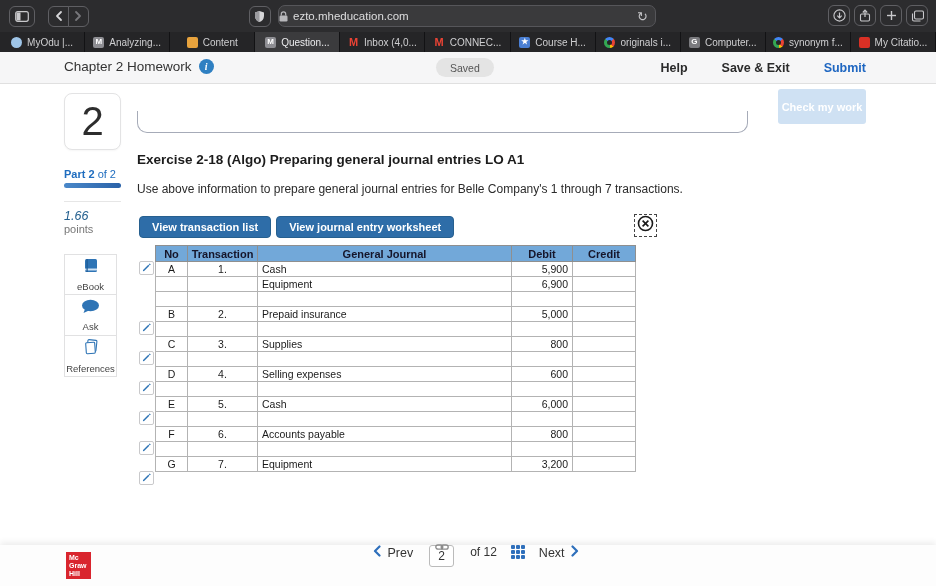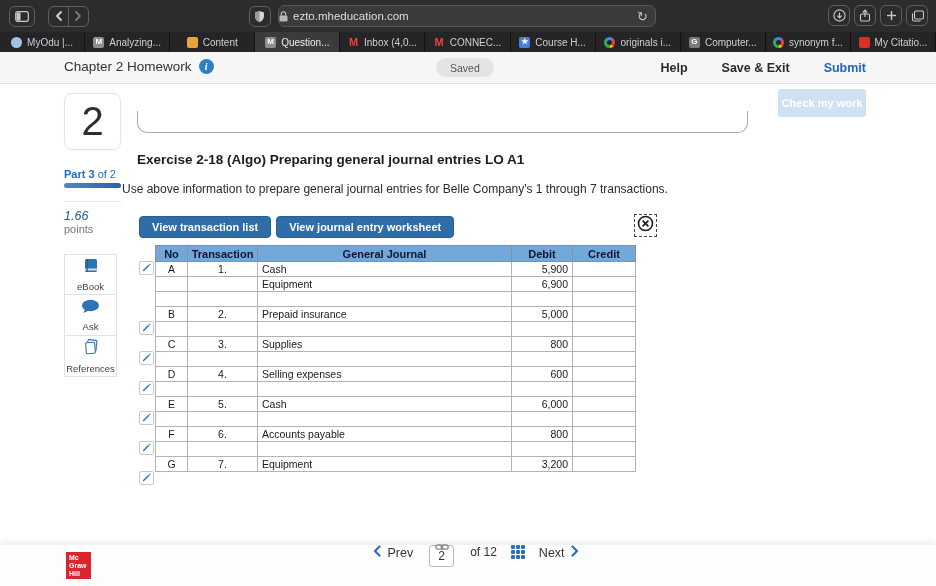--- a/index.html
+++ b/index.html
@@ -81,29 +81,29 @@
   .side-divider { position:absolute; left:64px; top:201px; width:57px; border-top:1px solid #e6e6e6; }
   .points-value { position:absolute; left:64px; top:209px; font-size:12.5px; color:#24608f;font-style:italic; }
   .points-label { position:absolute; left:64px; top:223px; font-size:11px; color:#777; }
   .resources { position:absolute; left:64px; top:254px; width:53px; }
   .res-card { height:41px; background:#fff; border:1px solid #e1e1e2;
     display:flex; flex-direction:column; align-items:center; justify-content:center; gap:3px; }
   .res-card + .res-card { border-top:none; }
   .res-label { font-size:9.5px; color:#444; }
 
   
-  .check-btn { position:absolute; left:778px; top:89px; width:88px; height:28px;
+  .check-btn { position:absolute; left:778px; top:89px; width:88px; height:35px;
     background:#cfe1f3; border:none; border-radius:3px; color:#fff;
     font-size:11px; font-weight:bold; font-family:"Liberation Sans", sans-serif; }
   .scroll-box { position:absolute; left:137px; top:111px; width:611px; height:22px;
     border-left:1px solid #a6abb8; border-right:1px solid #a6abb8; border-bottom:1px solid #a6abb8;
     border-radius:0 0 10px 10px; background:#fff; }
   .exercise-title { position:absolute; left:137px; top:152px; font-size:13.5px;
     font-weight:bold; color:#1c1c1c; }
-  .instruction { position:absolute; left:122px; top:182px; font-size:12px; color:#2b2b2b; }
+  .instruction { position:absolute; left:137px; top:182px; font-size:12px; color:#2b2b2b; }
   .action-btns { position:absolute; left:139px; top:216px; display:flex; gap:5px; }
   .blue-btn { height:22px; padding:0 12px; background:#2e6da8; border:1px solid #27608f;
     border-radius:4px; color:#fff; font-size:11px; font-weight:bold;
     font-family:"Liberation Sans", sans-serif; }
   .close-wrap { position:absolute; left:634px; top:214px; width:23px; height:23px;
     border:1px dashed #444; display:flex; align-items:center; justify-content:center; }
 
   
   .table-area { position:absolute; left:139px; top:245px; }
   .pencil-col { position:absolute; left:0; top:0; width:16px; }
@@ -280,21 +280,21 @@
   <div class="header-links">
     <span class="hl">Help</span>
     <span class="hl">Save &amp; Exit</span>
     <span class="hl submit">Submit</span>
   </div>
 </div>
 
 <div class="qcard">
   <span class="qnum">2</span>
 </div>
-<div class="part-label"><b>Part 3</b><span> of 2</span></div>
+<div class="part-label"><b>Part 2</b><span> of 2</span></div>
 <div class="progress"></div>
 <div class="side-divider"></div>
 <div class="points-value">1.66</div>
 <div class="points-label">points</div>
 <div class="resources" id="resources">
     <div class="res-card">
       <span><svg width="18" height="16" viewBox="0 0 18 16">
           <rect x="3" y="1" width="12" height="13" rx="1.5" fill="#2e74b5"></rect>
           <rect x="3" y="10.5" width="12" height="2" fill="#cfe2f4"></rect>
           <rect x="4.5" y="1" width="1.2" height="13" fill="#1d5a94"></rect>

